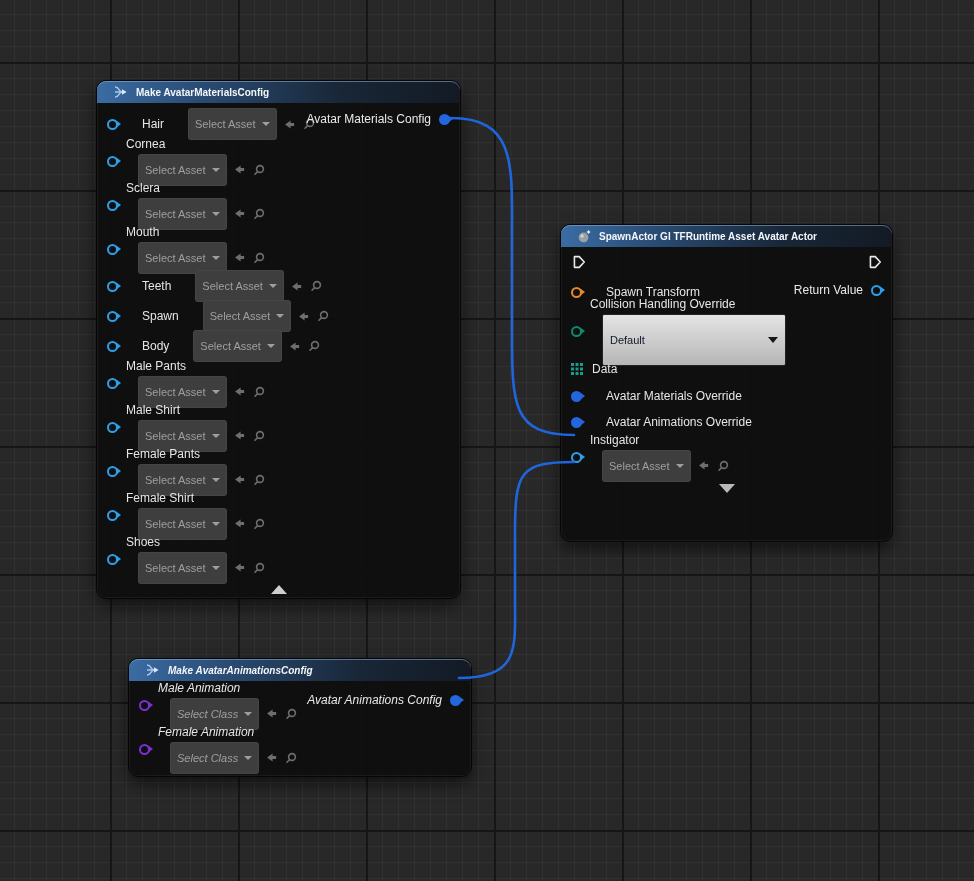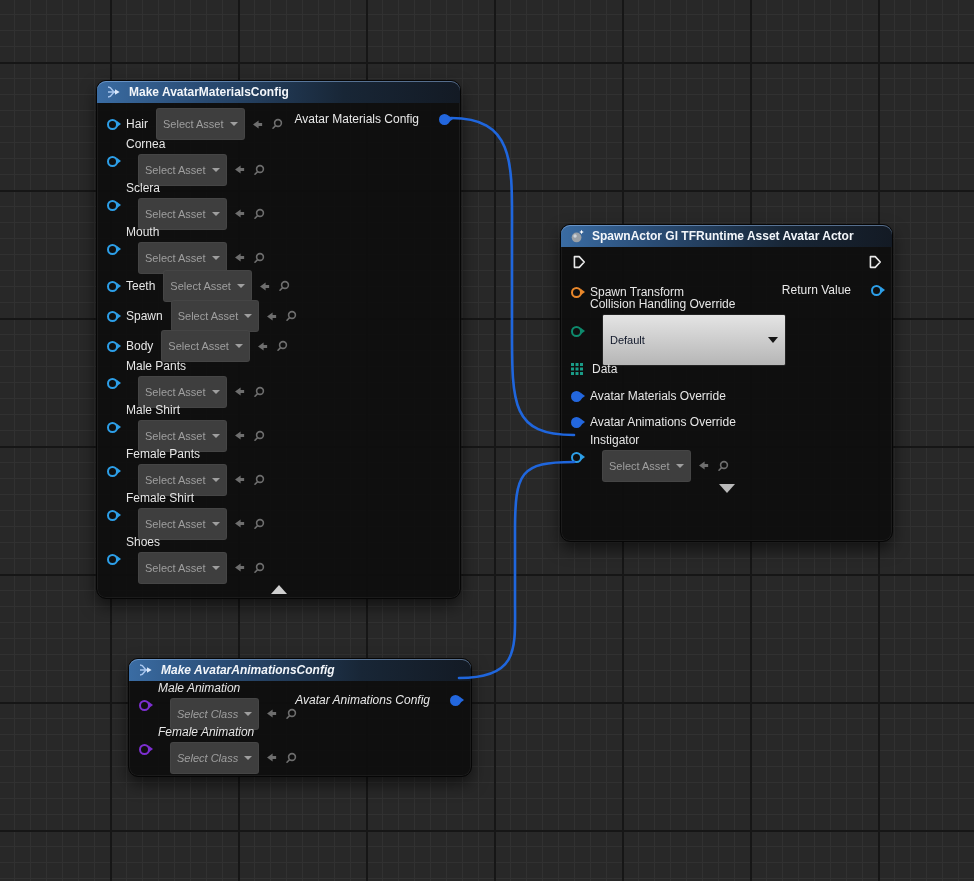--- a/index.html
+++ b/index.html
@@ -14,29 +14,29 @@
     background-size:128px 128px,128px 128px,16px 16px,16px 16px;
     background-position:110px 0,0 62px,14px 0,0 14px;
   }
   .node{
     position:absolute;background:rgba(15,15,15,0.96);
     border:1px solid #060606;border-radius:10px;
     box-shadow:0 7px 16px rgba(0,0,0,.55), inset 0 0 0 1px rgba(255,255,255,.05);
     color:#e4e4e4;font-size:12px;z-index:2;
   }
   .node-title{
-    height:22px;display:flex;align-items:center;gap:7px;padding:0 10px 0 9px;
+    height:22px;display:flex;align-items:center;gap:7px;padding:0 10px 0 16px;
     border-radius:9px 9px 0 0;
     background:linear-gradient(90deg,#3a6ca3 0%,#2a4c74 28%,#182636 68%,#131a24 100%);
     box-shadow:inset 0 1px 0 rgba(150,190,240,.5);
-    font-weight:bold;font-size:12px;color:#f3f6fa;white-space:nowrap;
+    font-weight:bold;font-size:10px;color:#f3f6fa;white-space:nowrap;
   }
   .node-body{position:relative;display:flex;flex-direction:column;}
   .pin-row{display:flex;align-items:center;padding-left:10px;}
-  .pin-row.inline{height:30px;gap:8px;}
+  .pin-row.inline{height:30px;gap:24px;}
   .pin-row.stacked{height:44px;}
   .pin-row.stacked .pin-body{display:flex;flex-direction:column;gap:3px;padding-left:8px;}
   .pin-row.stacked .controls{margin-left:12px;}
   .controls{display:flex;align-items:center;gap:6px;}
   .pin-label{color:#e6e6e6;}
   .pin{
     box-sizing:border-box;width:11px;height:11px;border-radius:50%;
     border:2.6px solid var(--c);position:relative;flex:none;
   }
   .pin.filled{background:var(--c);}
@@ -44,21 +44,21 @@
     content:"";position:absolute;left:100%;margin-left:1px;top:50%;
     transform:translateY(-50%);
     border-left:4px solid var(--c);border-top:3px solid transparent;border-bottom:3px solid transparent;
   }
   .select-btn{
     background:#3e3e3e;border-radius:3px;color:#9f9f9f;font-size:11px;
     padding:10px 7px;display:inline-flex;align-items:center;gap:6px;
     box-shadow:inset 0 0 0 1px rgba(255,255,255,.04);white-space:nowrap;cursor:pointer;
   }
   .dd-caret{width:0;height:0;border-left:4px solid transparent;border-right:4px solid transparent;border-top:4px solid #9f9f9f;}
-  .out-row{position:absolute;display:flex;align-items:center;gap:20px;color:#e9e9e9;}
+  .out-row{position:absolute;display:flex;align-items:center;gap:8px;color:#e9e9e9;}
   .exec-row{height:30px;position:relative;display:flex;align-items:center;padding-left:10px;}
   .exec-out{position:absolute;right:9px;top:50%;transform:translateY(-50%);}
   .combo{
     width:168px;height:18px;border-radius:2px;border:1px solid #232323;
     background:linear-gradient(#e4e4e4,#b6b6b6);
     color:#11182a;font-size:11px;display:flex;align-items:center;justify-content:space-between;
     padding:16px 7px;cursor:pointer;
   }
   .combo-caret{width:0;height:0;border-left:5px solid transparent;border-right:5px solid transparent;border-top:6px solid #151515;}
   .adv-row{display:flex;justify-content:center;align-items:center;}

